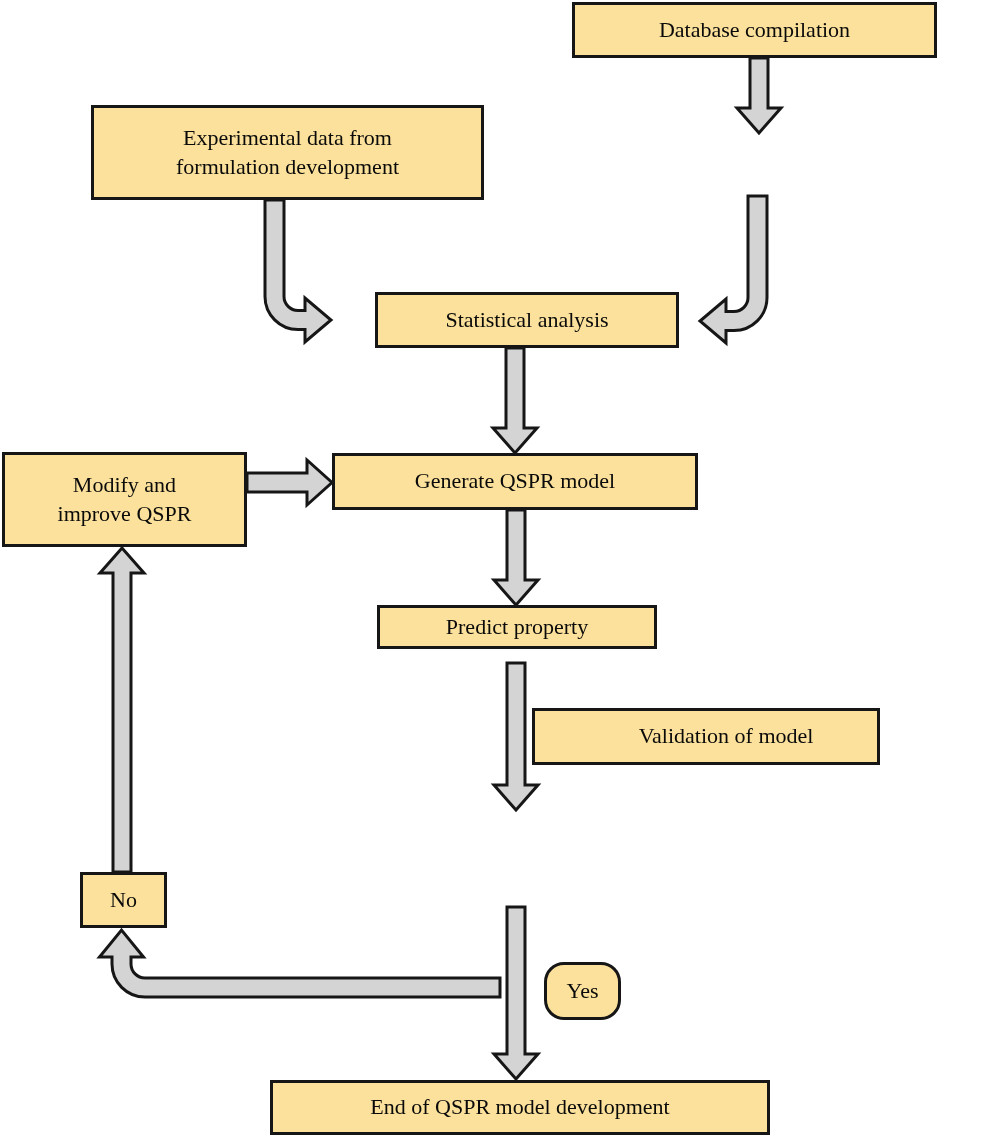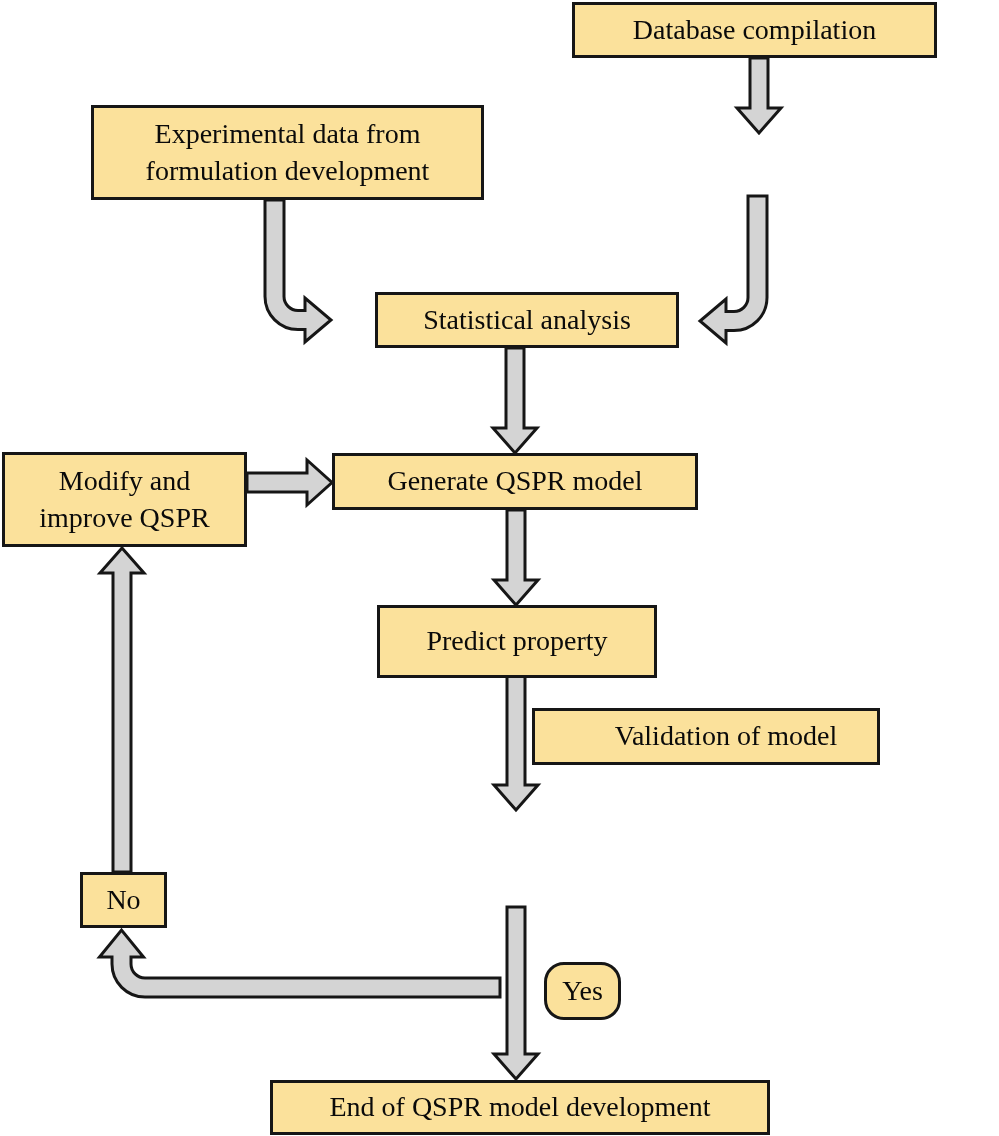--- a/index.html
+++ b/index.html
@@ -21,21 +21,21 @@
   #arrows{position:absolute;left:0;top:0;width:999px;height:1136px;z-index:0;}
   .arrow{fill:var(--arrow-fill);stroke:var(--arrow-outline);stroke-width:3;stroke-linejoin:miter;}
   .node{
     position:absolute;
     box-sizing:border-box;
     background:var(--box-fill);
     border:3px solid var(--box-border);
     color:var(--text);
     display:flex;align-items:center;justify-content:center;
     text-align:center;
-    font-size:28px;line-height:1.3;
+    font-size:22px;line-height:1.3;
     white-space:pre-line;
     z-index:1;
   }
 </style>
 </head>
 <body>
 
 <div id="canvas">
 
   <svg id="arrows" viewBox="0 0 999 1136" xmlns="http://www.w3.org/2000/svg">
@@ -57,21 +57,21 @@
 formulation development</div>
 
 
   <div class="node" style="left:363px;top:292px;width:304px;height:56px;margin-left:12px;">Statistical analysis</div>
 
   <div class="node" style="left:2px;top:452px;width:245px;height:95px;">Modify and
 improve QSPR</div>
 
   <div class="node" style="left:332px;top:453px;width:366px;height:57px;">Generate QSPR model</div>
 
-  <div class="node" style="left:377px;top:605px;width:280px;height:73px;">Predict property</div>
+  <div class="node" style="left:377px;top:605px;width:280px;height:44px;">Predict property</div>
 
   <div class="node" style="left:532px;top:708px;width:348px;height:57px;padding-left:40px;">Validation of model</div>
 
 
   <div class="node" style="left:80px;top:872px;width:87px;height:56px;">No</div>
 
   <div class="node" style="left:544px;top:962px;width:77px;height:58px;border-radius:20px;">Yes</div>
 
   <div class="node" style="left:270px;top:1080px;width:500px;height:55px;">End of QSPR model development</div>
 

